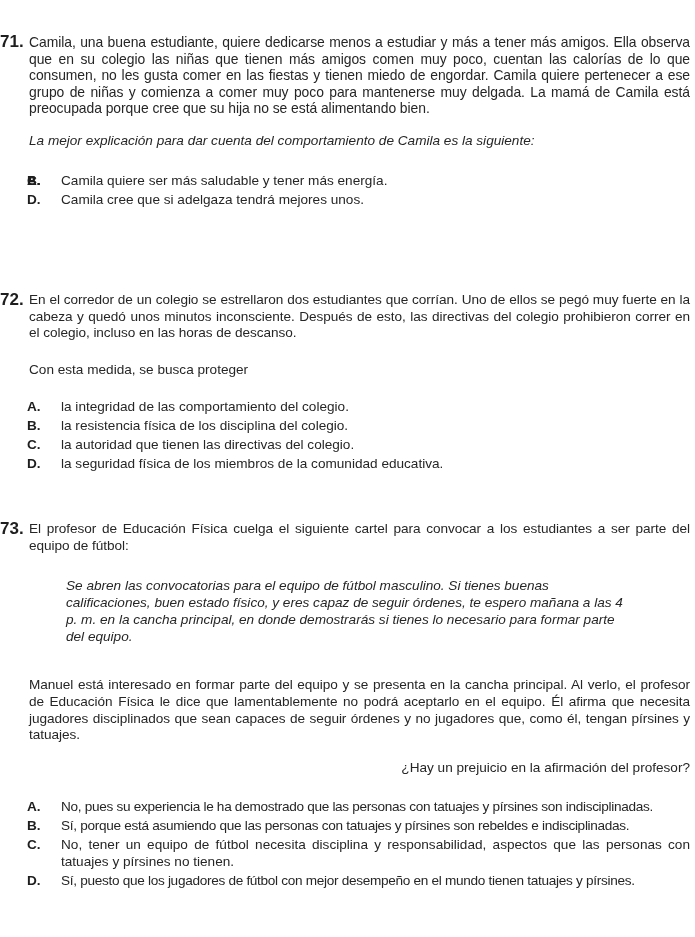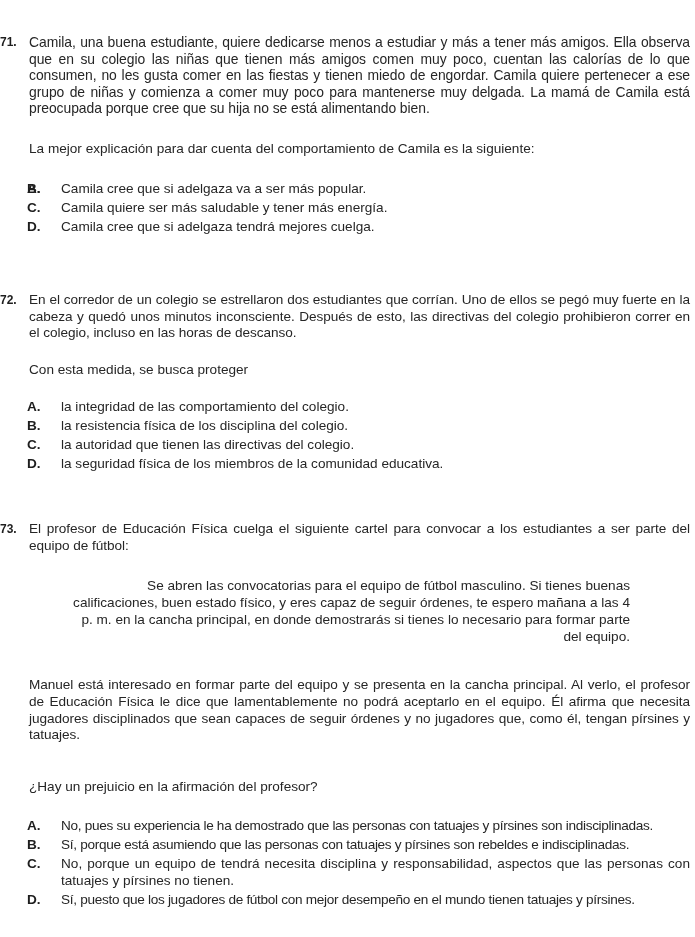--- a/index.html
+++ b/index.html
@@ -3,42 +3,42 @@
   <meta charset="utf-8">
   <style>
     html, body { margin: 0; padding: 0; background: #ffffff; }
     body {
       width: 695px; height: 937px; overflow: hidden; position: relative;
       font-family: "Liberation Sans", "DejaVu Sans", sans-serif;
       color: #262626; font-size: 13.6px;
     }
     .q { position: absolute; left: 0; width: 690px; }
     .qhead { position: relative; padding-left: 29px; line-height: 16.6px; }
-    .qnum { position: absolute; left: 0; top: 0; font-weight: bold; color: #1e1e1e; font-size: 12px; }
+    .qnum { position: absolute; left: 0; top: 0; font-weight: bold; color: #1e1e1e; font-size: 17px; }
     .qtext { text-align: justify; letter-spacing: -0.05px; }
     .prompt { padding-left: 29px; line-height: 16.6px; }
     .opts { margin: 0; padding: 0; list-style: none; }
     .opt { position: relative; padding-left: 61px; line-height: 17px; margin-bottom: 2px; }
     .opt-letter { position: absolute; left: 27px; top: 0; font-weight: bold; color: #1e1e1e; }
-    .notice { padding: 0 40px; text-align: right; line-height: 16.8px; }
+    .notice { padding: 0 40px; text-align: left; line-height: 16.8px; font-style: italic; }
   </style>
 </head>
 <body>
 
 <section class="q" style="top:34px;">
   <div class="qhead">
     <span class="qnum">71.</span>
     <div class="qtext" style="font-size:13.9px;">Camila, una buena estudiante, quiere dedicarse menos a estudiar y más a tener más amigos. Ella observa que en su colegio las niñas que tienen más amigos comen muy poco, cuentan las calorías de lo que consumen, no les gusta comer en las fiestas y tienen miedo de engordar. Camila quiere pertenecer a ese grupo de niñas y comienza a comer muy poco para mantenerse muy delgada. La mamá de Camila está preocupada porque cree que su hija no se está alimentando bien.</div>
   </div>
-  <div class="prompt" style="margin-top:24px;">La mejor explicación para dar cuenta del comportamiento de Camila es la siguiente:</div>
+  <div class="prompt" style="margin-top:16px;font-style:italic;">La mejor explicación para dar cuenta del comportamiento de Camila es la siguiente:</div>
   <ul class="opts" style="margin-top:22px;">
     <li class="opt"><span class="opt-letter">A.</span></li>
-    <li class="opt"><span class="opt-letter">B.</span><span>Camila cree que si adelgaza va a ser más popular.</span></li>
+    <li class="opt"><span class="opt-letter">B.</span></li>
     <li class="opt"><span class="opt-letter">C.</span><span>Camila quiere ser más saludable y tener más energía.</span></li>
-    <li class="opt"><span class="opt-letter">D.</span><span>Camila cree que si adelgaza tendrá mejores cuelga.</span></li>
+    <li class="opt"><span class="opt-letter">D.</span><span>Camila cree que si adelgaza tendrá mejores unos.</span></li>
   </ul>
 </section>
 
 <section class="q" style="top:292px;">
   <div class="qhead">
     <span class="qnum">72.</span>
     <div class="qtext">En el corredor de un colegio se estrellaron dos estudiantes que corrían. Uno de ellos se pegó muy fuerte en la cabeza y quedó unos minutos inconsciente. Después de esto, las directivas del colegio prohibieron correr en el colegio, incluso en las horas de descanso.</div>
   </div>
   <div class="prompt" style="margin-top:20px;">Con esta medida, se busca proteger</div>
   <ul class="opts" style="margin-top:20px;">
@@ -49,20 +49,20 @@
   </ul>
 </section>
 
 <section class="q" style="top:521px;">
   <div class="qhead">
     <span class="qnum">73.</span>
     <div class="qtext">El profesor de Educación Física cuelga el siguiente cartel para convocar a los estudiantes a ser parte del equipo de fútbol:</div>
   </div>
   <div class="notice" style="margin-top:24px; padding:0 60px 0 66px;">Se abren las convocatorias para el equipo de fútbol masculino. Si tienes buenas calificaciones, buen estado físico, y eres capaz de seguir órdenes, te espero mañana a las 4 p. m. en la cancha principal, en donde demostrarás si tienes lo necesario para formar parte del equipo.</div>
   <div class="qhead qtext" style="margin-top:32px;">Manuel está interesado en formar parte del equipo y se presenta en la cancha principal. Al verlo, el profesor de Educación Física le dice que lamentablemente no podrá aceptarlo en el equipo. Él afirma que necesita jugadores disciplinados que sean capaces de seguir órdenes y no jugadores que, como él, tengan pírsines y tatuajes.</div>
-  <div class="prompt" style="margin-top:35px;">¿Hay un prejuicio en la afirmación del profesor?</div>
+  <div class="prompt" style="margin-top:16px;text-align:right;">¿Hay un prejuicio en la afirmación del profesor?</div>
   <ul class="opts" style="margin-top:22px;">
     <li class="opt"><span class="opt-letter">A.</span><span style="letter-spacing:-0.3px;">No, pues su experiencia le ha demostrado que las personas con tatuajes y pírsines son indisciplinadas.</span></li>
     <li class="opt"><span class="opt-letter">B.</span><span style="letter-spacing:-0.3px;">Sí, porque está asumiendo que las personas con tatuajes y pírsines son rebeldes e indisciplinadas.</span></li>
-    <li class="opt" style="text-align:justify;"><span class="opt-letter">C.</span><span>No, porque un equipo de tendrá necesita disciplina y responsabilidad, aspectos que las personas con tatuajes y pírsines no tienen.</span></li>
+    <li class="opt" style="text-align:justify;"><span class="opt-letter">C.</span><span>No, tener un equipo de fútbol necesita disciplina y responsabilidad, aspectos que las personas con tatuajes y pírsines no tienen.</span></li>
     <li class="opt"><span class="opt-letter">D.</span><span style="letter-spacing:-0.3px;">Sí, puesto que los jugadores de fútbol con mejor desempeño en el mundo tienen tatuajes y pírsines.</span></li>
   </ul>
 </section>
 
 </body></html>

